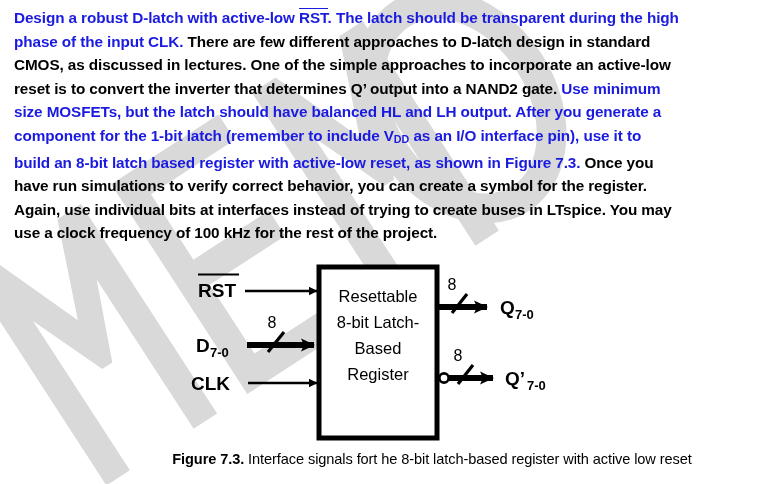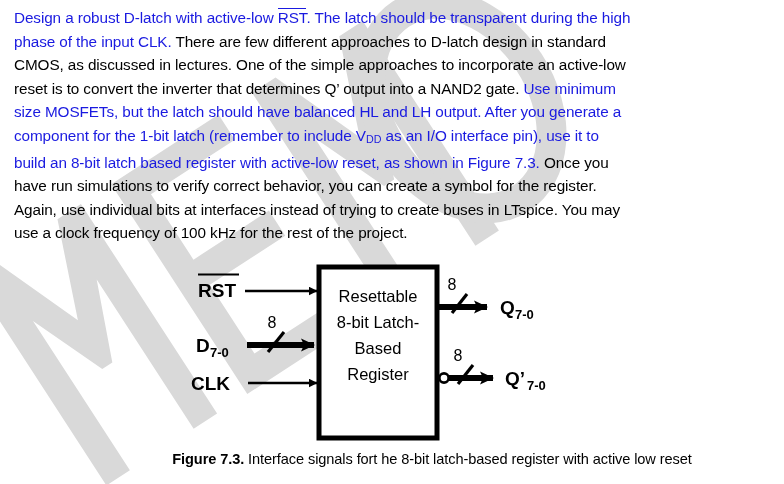--- a/index.html
+++ b/index.html
@@ -32,20 +32,21 @@
     position: absolute;
     left: 14px;
     top: 6px;
     width: 756px;
     z-index: 2;
     font-size: 15.3px;
     line-height: 23.5px;
     color: #000000;
     text-align: justify;
     letter-spacing: -0.1px;
+    font-weight: bold;
   }
   #prose .ln {
     display: block;
     white-space: nowrap;
   }
   .blue { color: #1a1ae0; }
   .blk  { color: #000000; }
   .ovl  { border-top: 1.6px solid currentColor; padding-top: 0px; }
   sub.sm {
     font-size: 0.70em;

